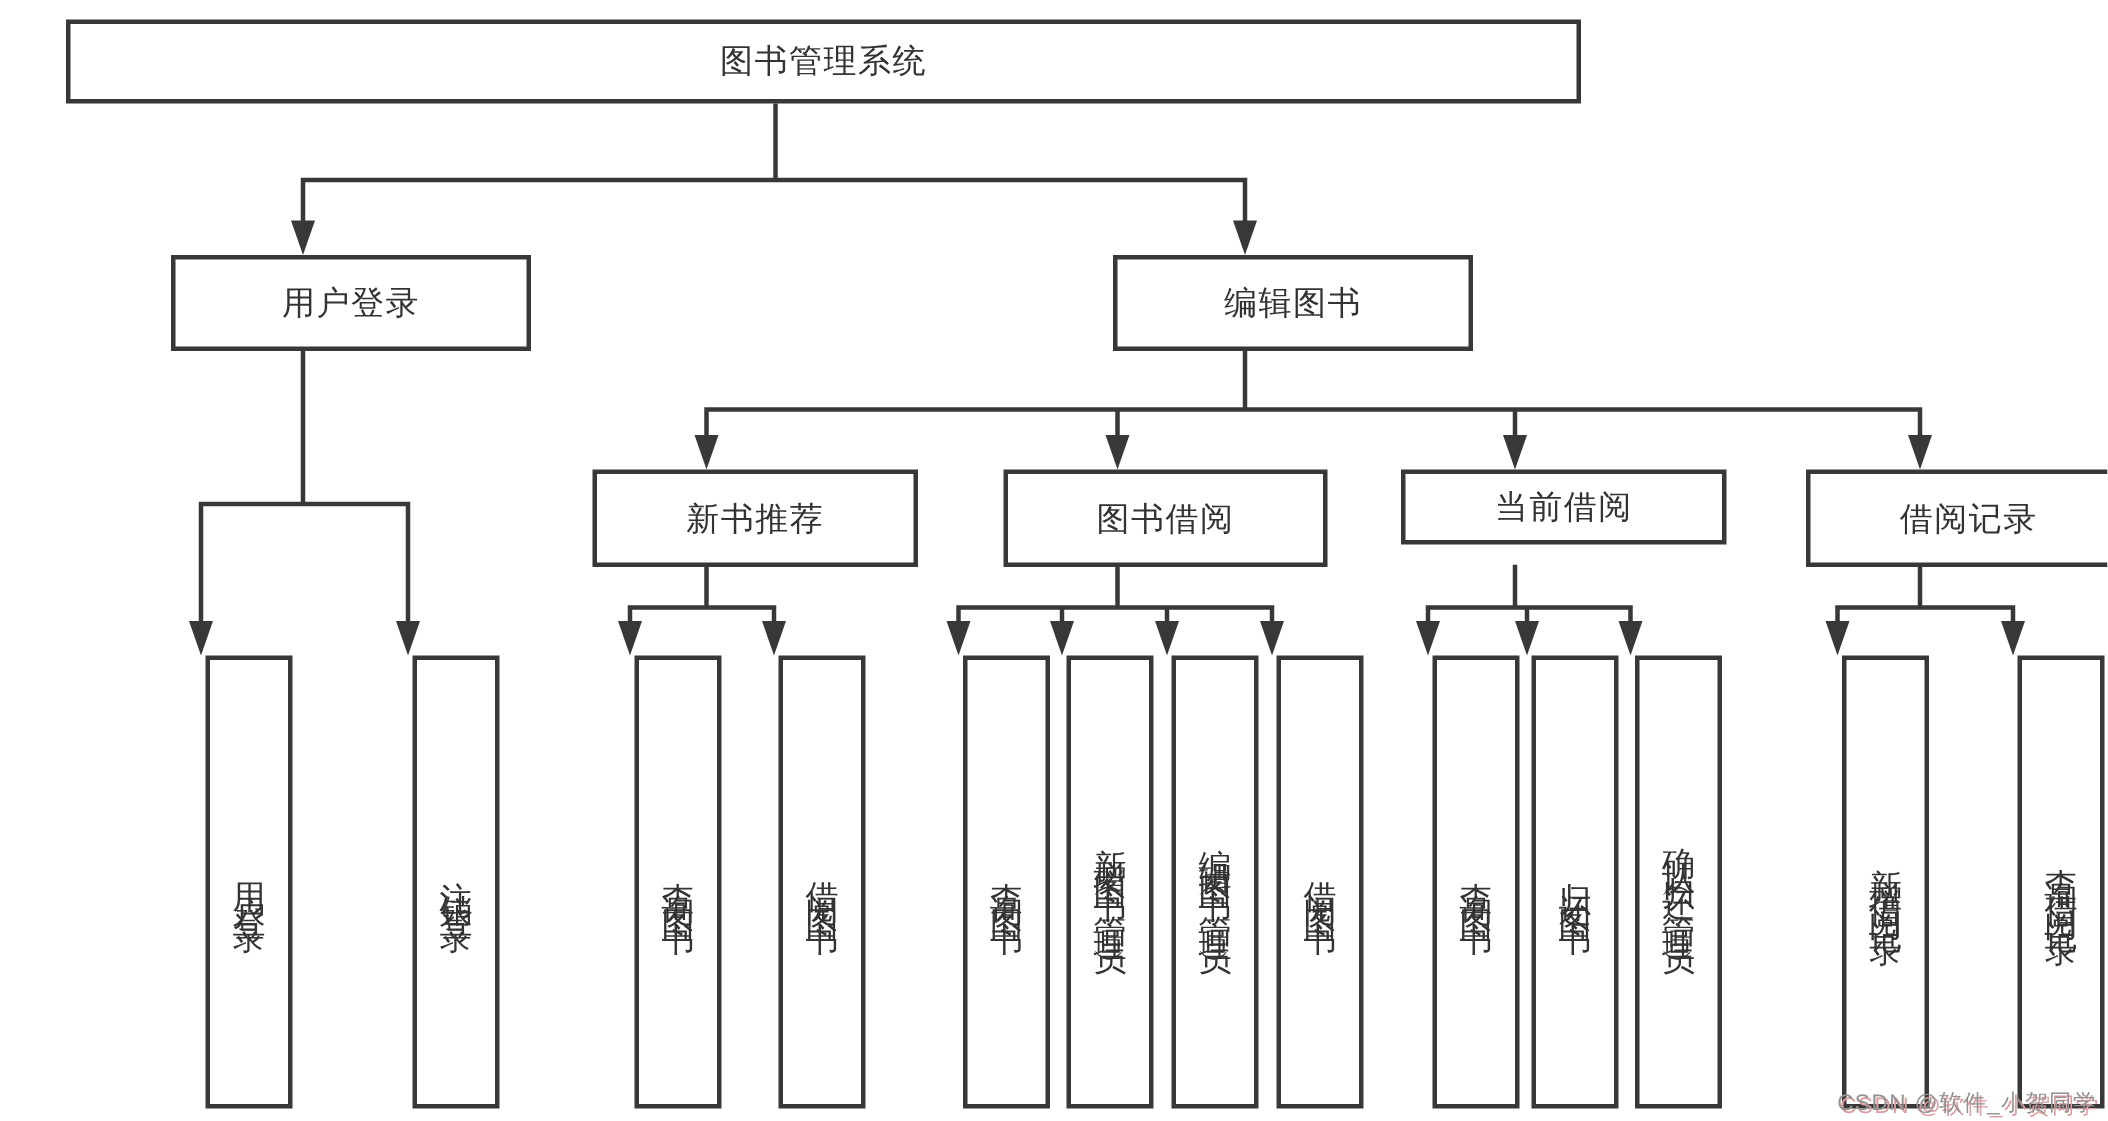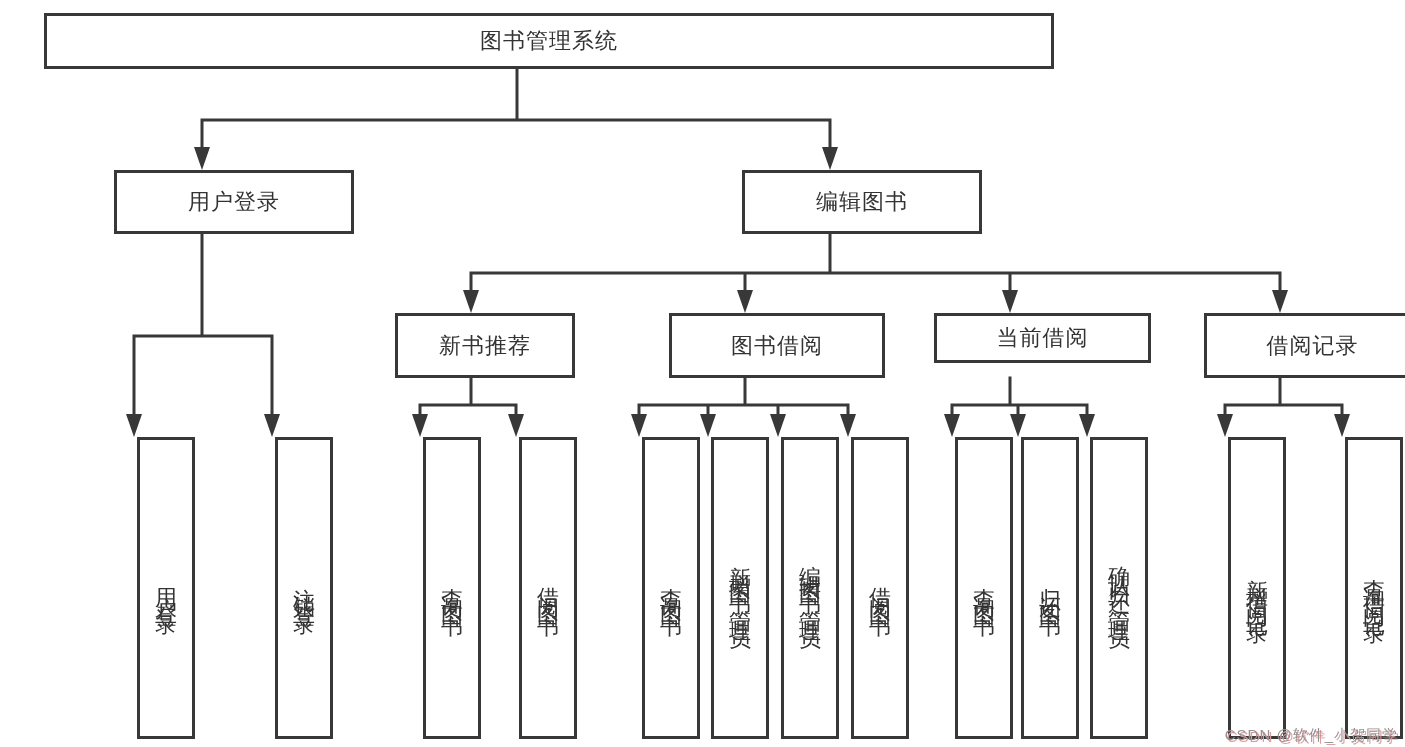--- a/index.html
+++ b/index.html
@@ -44,21 +44,21 @@
     letter-spacing: 9px;
     line-height: 52px;
     color: #333333;
     font-size: 22px;
   }
 
   
   #n-root           { left: 12px;   top: 13px;  width: 1010px; height: 56px; }
   #n-user-login     { left: 82px;   top: 170px; width: 240px;  height: 64px; }
   #n-book-mgmt      { left: 710px;  top: 170px; width: 240px;  height: 64px; }
-  #n-new-book-rec   { left: 363px;  top: 313px; width: 180px;  height: 65px; }
+  #n-new-book-rec   { left: 363px;  top: 313px; width: 217px;  height: 65px; }
   #n-book-borrow    { left: 637px;  top: 313px; width: 216px;  height: 65px; }
   #n-current-borrow { left: 902px;  top: 313px; width: 217px;  height: 50px; }
   #n-borrow-records { left: 1172px; top: 313px; width: 217px;  height: 65px; }
 
   #l-user-login     { left: 105px;  }
   #l-logout         { left: 243px;  }
   #l-query-new      { left: 391px;  }
   #l-borrow-new     { left: 487px;  }
   #l-query-borrow   { left: 610px;  }
   #l-add-books      { left: 679px;  }

